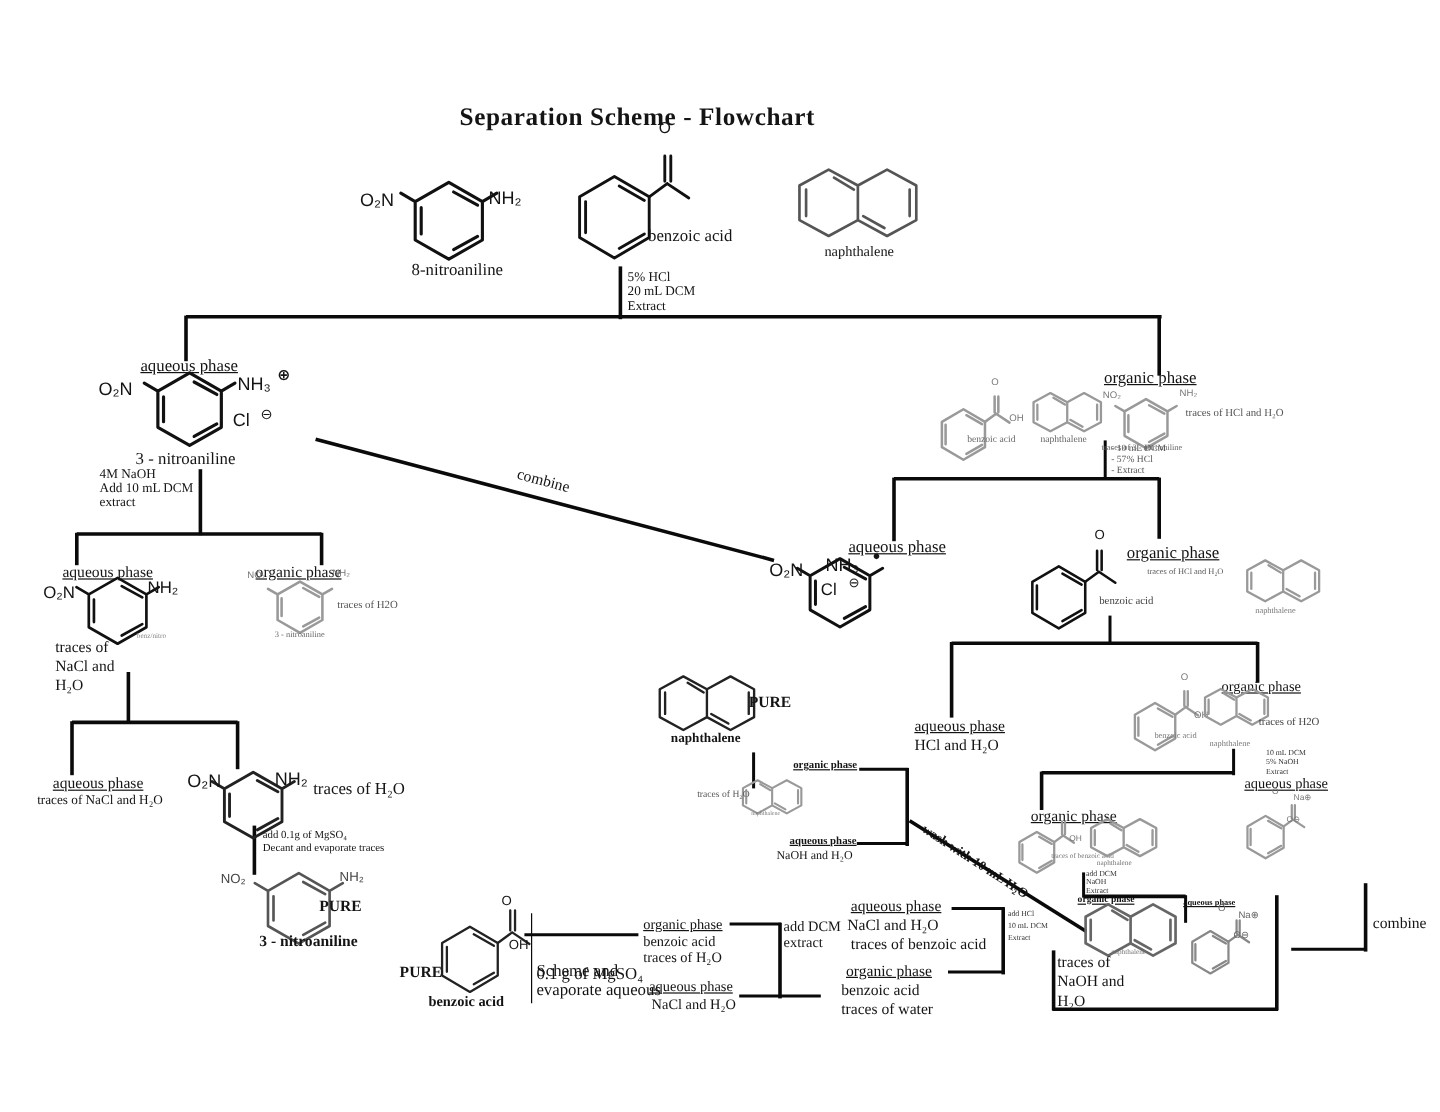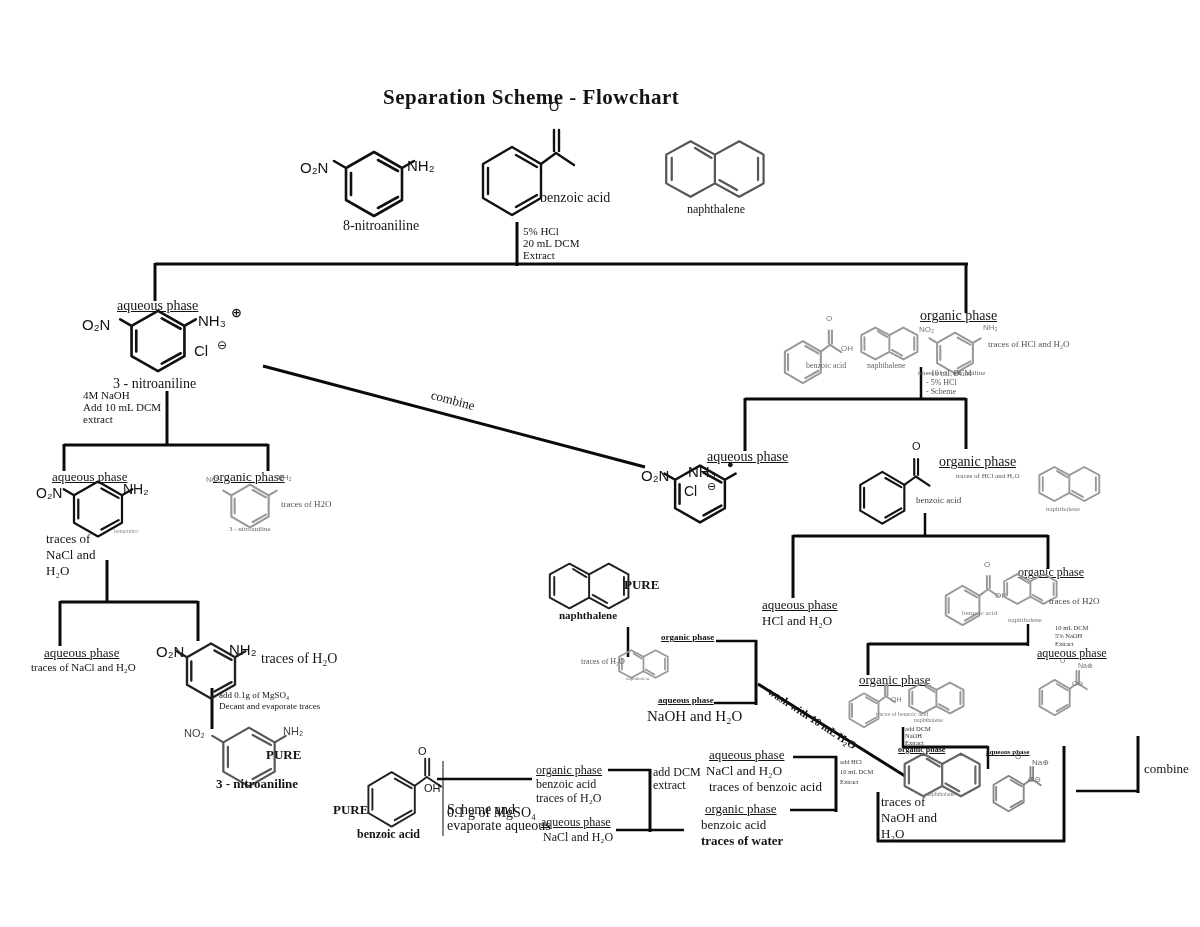--- a/index.html
+++ b/index.html
@@ -145,22 +145,22 @@
     </svg>
   <div class="t" style="left:867px;top:362px;font-size:8px;color:#666">naphthalene</div>
   <svg class="struct" style="left:928px;top:330px;width:54px;height:46px;stroke-width:3.2;color:#999">
       <use href="#hexps"></use>
     </svg>
   <div class="t s" style="left:919px;top:326px;font-size:8px;color:#777">NO₂</div>
   <div class="t s" style="left:983px;top:324px;font-size:8px;color:#777">NH₂</div>
   <div class="t" style="left:918px;top:370px;font-size:7px;color:#666">traces of 3 - nitroaniline</div>
   <div class="t" style="left:988px;top:340px;font-size:9px;color:#555">traces of HCl and H₂O</div>
   <div class="t" style="left:926px;top:370px;font-size:8px;color:#555;top:370px;left:926px;">- 10 mL DCM</div>
-  <div class="t" style="left:926px;top:379px;font-size:8px;color:#555">- 5% HCl</div>
-  <div class="t" style="left:926px;top:388px;font-size:8px;color:#555">- Scheme</div>
+  <div class="t" style="left:926px;top:379px;font-size:8px;color:#555">- 57% HCl</div>
+  <div class="t" style="left:926px;top:388px;font-size:8px;color:#555">- Extract</div>
 
   <div class="t" style="left:433px;top:388px;font-size:13px;transform:rotate(15deg);transform-origin:left top;">combine</div>
 
   <div class="t u" style="left:52px;top:470px;font-size:13px;">aqueous phase</div>
   <svg class="struct" style="left:62px;top:478px;width:72px;height:62px;stroke-width:2.6;color:#111">
       <use href="#hexps"></use>
     </svg>
   <div class="t s" style="left:36px;top:486px;font-size:14px;">O₂N</div>
   <div class="t s" style="left:123px;top:482px;font-size:14px;">NH₂</div>
   <div class="t" style="left:114px;top:528px;font-size:6px;color:#888">benz/nitro</div>
@@ -267,21 +267,21 @@
     </svg>
   <div class="t b" style="left:624px;top:578px;font-size:13px;">PURE</div>
   <div class="t b" style="left:559px;top:610px;font-size:11px;">naphthalene</div>
   <div class="t b u" style="left:661px;top:633px;font-size:9px;">organic phase</div>
   <svg class="struct" style="left:618px;top:648px;width:52px;height:32px;stroke-width:3.2;color:#999">
       <use href="#naphs"></use>
     </svg>
   <div class="t" style="left:581px;top:658px;font-size:8px;color:#555">traces of H₂O</div>
   <div class="t" style="left:626px;top:676px;font-size:5px;color:#777">naphthalene</div>
   <div class="t b u" style="left:658px;top:696px;font-size:9px;">aqueous phase</div>
-  <div class="t" style="left:647px;top:709px;font-size:15px;">NaOH and H₂O</div>
+  <div class="t" style="left:647px;top:709px;font-size:10px;">NaOH and H₂O</div>
 
   <div class="t b u" style="left:898px;top:746px;font-size:8px;">organic phase</div>
   <svg class="struct" style="left:898px;top:752px;width:90px;height:46px;stroke-width:2.6;color:#666">
       <use href="#naphs"></use>
     </svg>
   <div class="t" style="left:926px;top:791px;font-size:6px;color:#777">naphthalene</div>
 
   <div class="t b u" style="left:986px;top:749px;font-size:7px;">aqueous phase</div>
   <svg class="struct" style="left:992px;top:758px;width:52px;height:55px;stroke-width:3.6;color:#888">
       <use href="#benzo"></use>
@@ -294,21 +294,21 @@
 
   <div class="t" style="left:881px;top:795px;font-size:13px;">traces of</div>
   <div class="t" style="left:881px;top:811px;font-size:13px;">NaOH and</div>
   <div class="t" style="left:881px;top:827px;font-size:13px;">H₂O</div>
 
   <div class="t u" style="left:709px;top:748px;font-size:13px;">aqueous phase</div>
   <div class="t" style="left:706px;top:764px;font-size:13px;">NaCl and H₂O</div>
   <div class="t" style="left:709px;top:780px;font-size:13px;">traces of benzoic acid</div>
   <div class="t u" style="left:705px;top:802px;font-size:13px;">organic phase</div>
   <div class="t" style="left:701px;top:818px;font-size:13px;">benzoic acid</div>
-  <div class="t" style="left:701px;top:834px;font-size:13px;font-weight:bold;">traces of water</div>
+  <div class="t" style="left:701px;top:834px;font-size:13px;">traces of water</div>
   <div class="t" style="left:840px;top:759px;font-size:6.5px;color:#333">add HCl</div>
   <div class="t" style="left:840px;top:769px;font-size:6.5px;color:#333">10 mL DCM</div>
   <div class="t" style="left:840px;top:779px;font-size:6.5px;color:#333">Extract</div>
 
   <div class="t u" style="left:536px;top:764px;font-size:12px;">organic phase</div>
   <div class="t" style="left:536px;top:778px;font-size:12px;">benzoic acid</div>
   <div class="t" style="left:536px;top:792px;font-size:12px;">traces of H₂O</div>
   <div class="t u" style="left:541px;top:816px;font-size:12px;">aqueous phase</div>
   <div class="t" style="left:543px;top:831px;font-size:12px;">NaCl and H₂O</div>
   <div class="t" style="left:653px;top:766px;font-size:12px;">add DCM</div>

